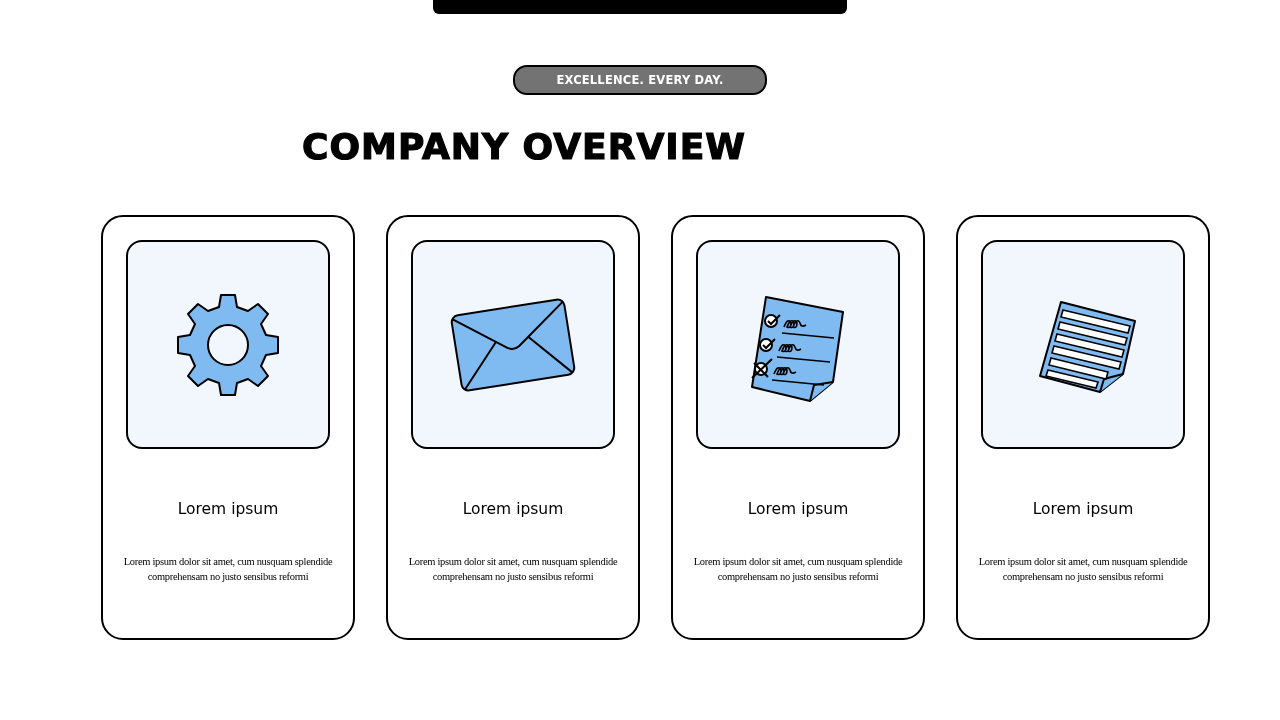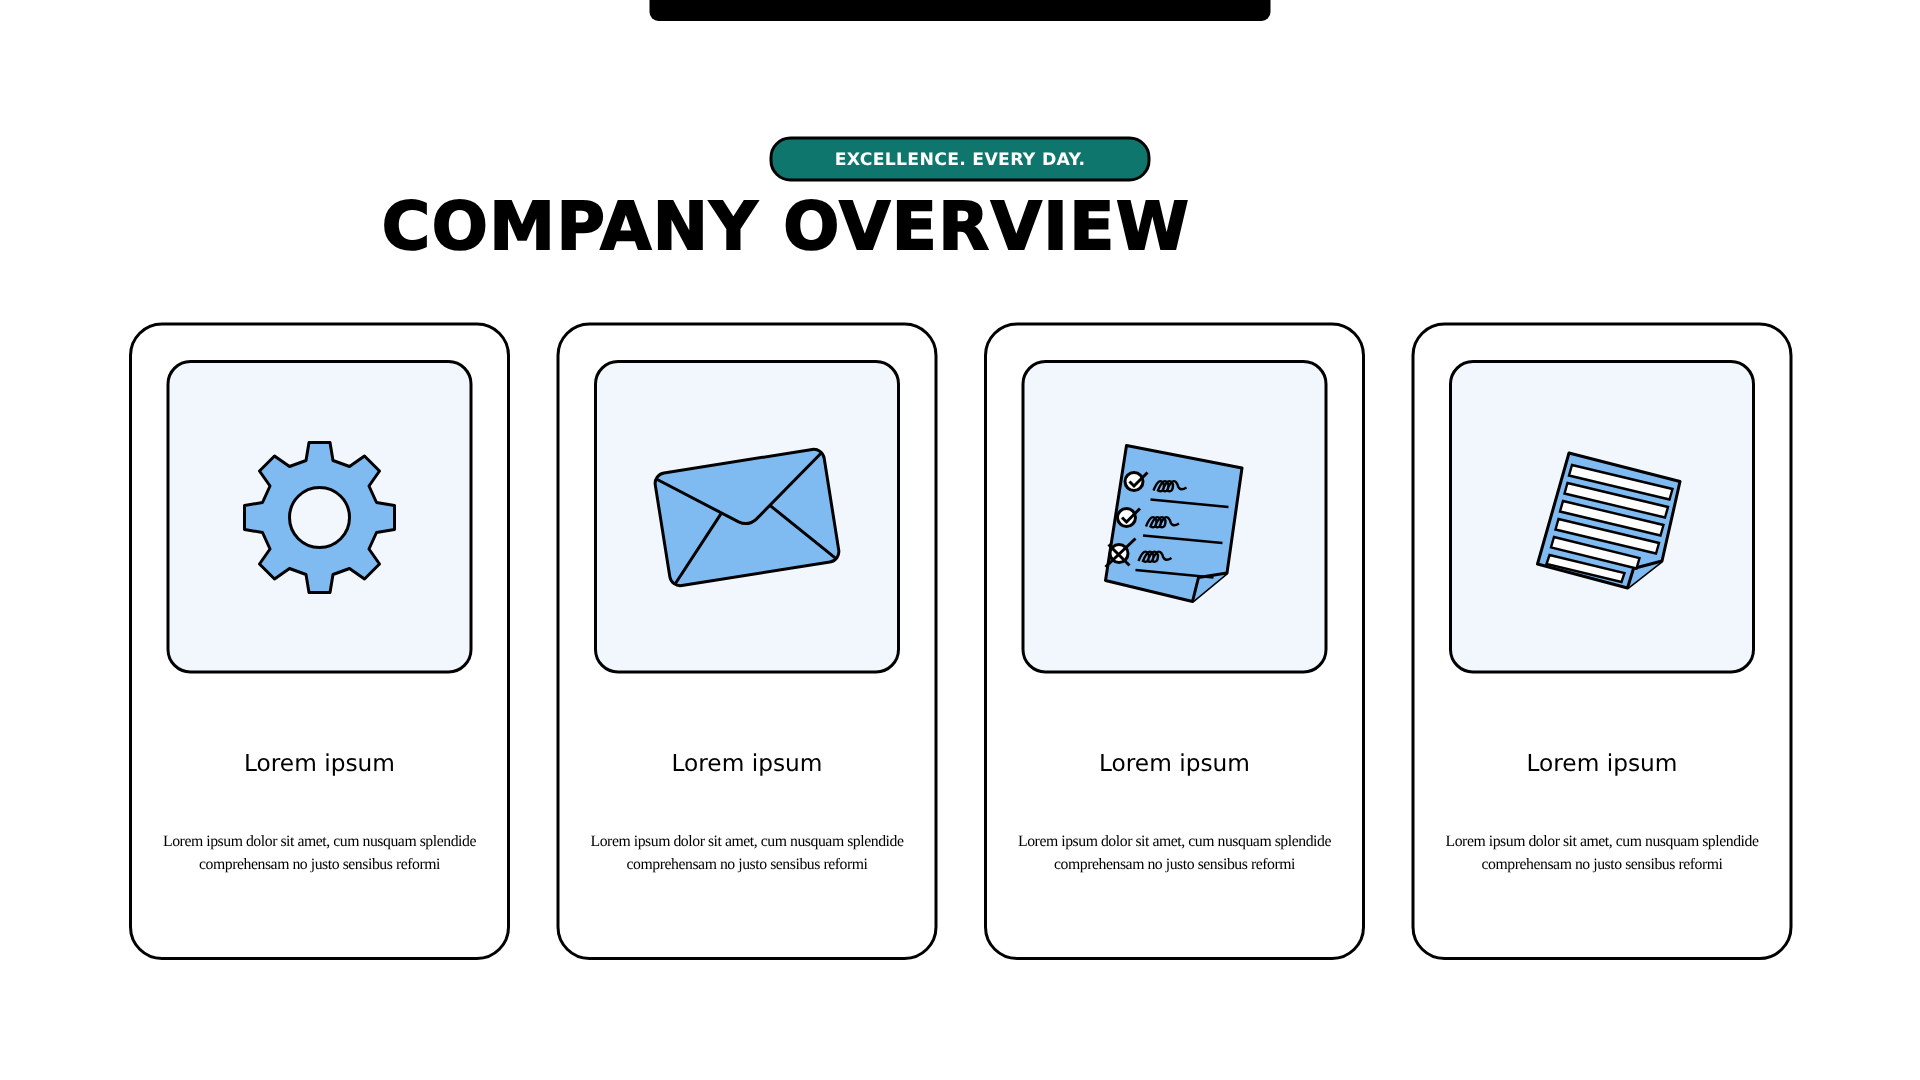--- a/index.html
+++ b/index.html
@@ -5,34 +5,34 @@
   html, body { margin: 0; padding: 0; }
   body {
     width: 1280px; height: 720px; background: #ffffff; position: relative; overflow: hidden;
     font-family: "Liberation Sans", sans-serif; color: #000;
   }
   .top-bar {
     position: absolute; left: 433px; top: -6px; width: 414px; height: 20px;
     background: #000; border-radius: 6px;
   }
   .tagline {
-    position: absolute; left: 513px; top: 91px; width: 250px; height: 26px;
-    background: #0f766e; border: 2px solid #000; border-radius: 14px;
+    position: absolute; left: 513px; top: 65px; width: 250px; height: 26px;
+    background: #737373; border: 2px solid #000; border-radius: 14px;
     display: flex; align-items: center; justify-content: center;
     color: #ffffff; font-family: "DejaVu Sans", sans-serif; font-weight: bold; font-size: 11.5px;
     letter-spacing: 0.2px;
   }
   .title {
     position: absolute; left: 0; top: 126px; width: 1048px; text-align: center;
-    font-family: "DejaVu Sans", sans-serif; font-weight: 900; font-size: 44px; letter-spacing: 1px;
+    font-family: "DejaVu Sans", sans-serif; font-weight: 900; font-size: 36px; letter-spacing: 1px;
     -webkit-text-stroke: 1.2px #000;
   }
   .card {
     position: absolute; top: 215px; width: 250px; height: 421px;
-    border: 2px solid #000; border-radius: 22px; background: #fff;
+    border: 2px solid #000; border-radius: 22px; background: #fff; margin-left: 15px;
   }
   .icon-box {
     position: absolute; left: 23px; top: 23px; width: 200px; height: 205px;
     border: 2px solid #000; border-radius: 16px; background: #f2f7fd;
     display: flex; align-items: center; justify-content: center;
   }
   .card-title {
     position: absolute; left: 0; top: 283px; width: 100%; text-align: center;
     font-family: "DejaVu Sans", sans-serif; font-size: 15.5px; font-weight: 500;
   }

